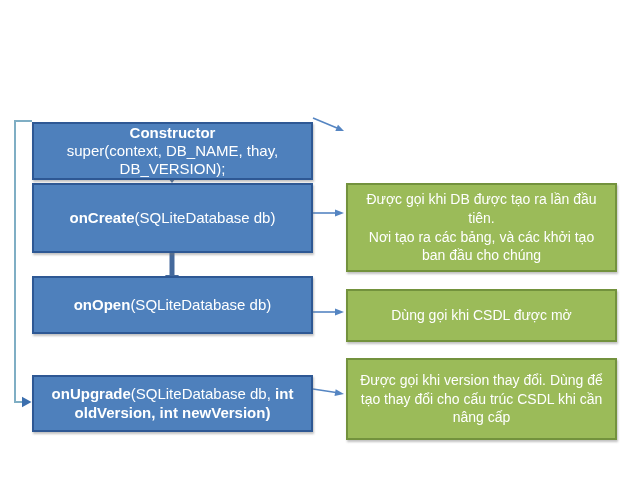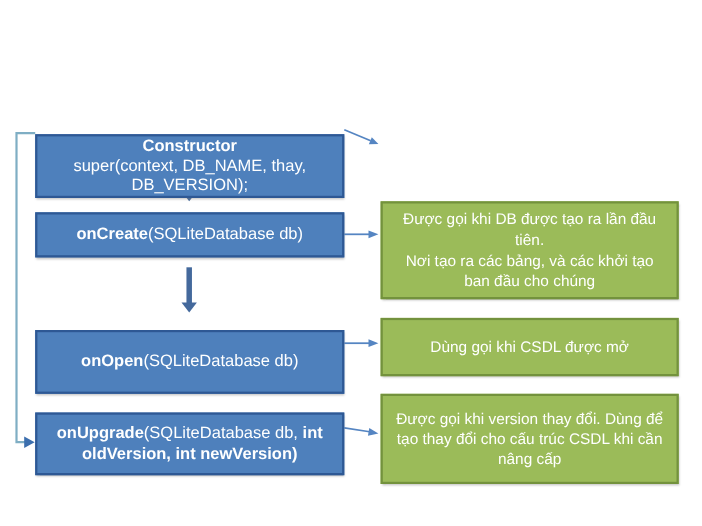--- a/index.html
+++ b/index.html
@@ -57,22 +57,22 @@
     width: 271px;
     background: var(--green-fill);
     border: 2px solid var(--green-border);
     font-size: 14px;
     line-height: 1.35;
     padding: 3px 10px;
     white-space: pre-line;
   }
   .b { font-weight: bold; }
   #constructor-box { top: 90px;  height: 58px; margin-top: 32px; }
-  #oncreate-box    { top: 193px; height: 41px; }
-  #onopen-box      { top: 300px; height: 58px; text-align: right; }
+  #oncreate-box    { top: 183px; height: 70px; }
+  #onopen-box      { top: 276px; height: 58px; text-align: right; }
   #onupgrade-box   { top: 375px; height: 57px; }
   #constructor-note{ top: 88px;  height: 80px; }
   #oncreate-note   { top: 183px; height: 89px; }
   #onopen-note     { top: 289px; height: 53px; }
   #onupgrade-note  { top: 358px; height: 82px; }
 </style>
 </head>
 <body>
 
 <div id="slide">

